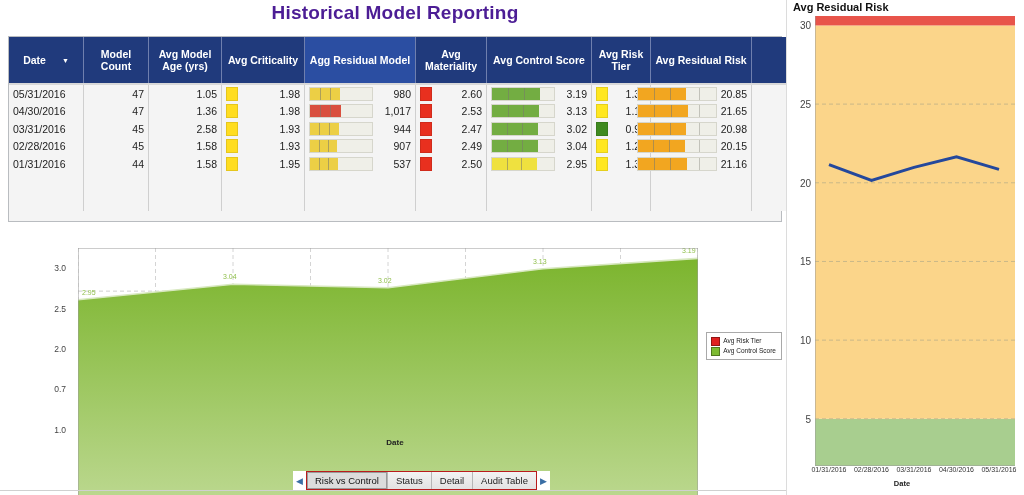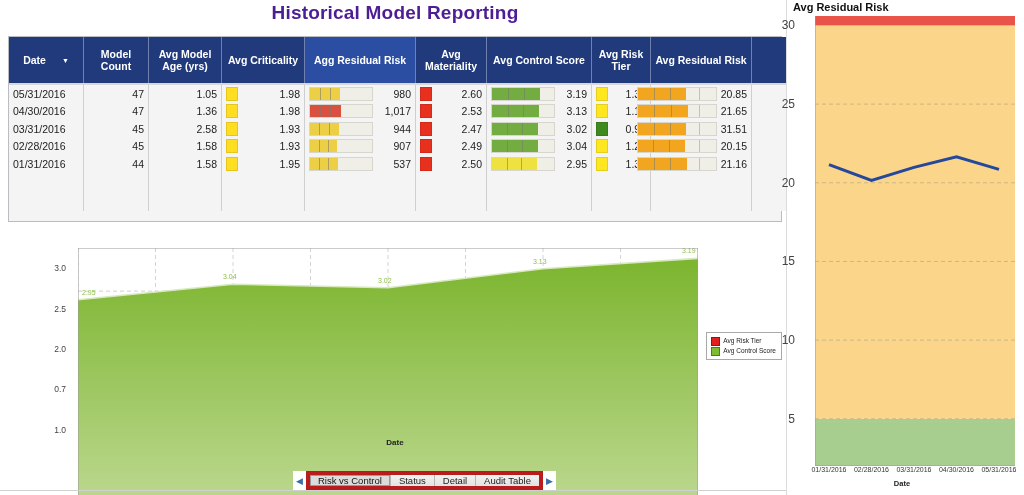--- a/index.html
+++ b/index.html
@@ -65,31 +65,31 @@
   .legendbox{position:absolute;right:2px;top:104px;background:#fff;border:1px solid #a9a9a9;
     padding:3px 5px 3px 4px;font-size:6.5px;color:#222;line-height:1.55;}
   .legendrow{display:flex;align-items:center;gap:3px;}
   .lgswatch{width:7px;height:7px;border:1px solid rgba(0,0,0,.35);}
 
   
   .rightchart{position:absolute;left:786px;top:0;width:238px;height:495px;background:#fff;
     border-left:1px solid #dcdcdc;}
   .rc-title{position:absolute;left:6px;top:1px;font-size:11px;font-weight:bold;color:#111;}
   .rc-ylabels{position:absolute;left:0;top:0;width:26px;height:495px;}
-  .rc-ylabels span{position:absolute;right:18px;font-size:12px;color:#444;transform:translateY(-50%);}
+  .rc-ylabels span{position:absolute;right:2px;font-size:10px;color:#444;transform:translateY(-50%);}
   .rc-xlabels{position:absolute;left:0;top:466px;width:238px;height:12px;}
   .rc-xlabels span{position:absolute;font-size:7px;color:#333;transform:translateX(-50%);white-space:nowrap;}
   .rc-xtitle{position:absolute;left:0;top:479px;width:230px;text-align:center;font-size:7.5px;font-weight:bold;color:#222;}
 
   
   .tabstrip{position:absolute;left:293px;top:471px;display:flex;align-items:stretch;
     height:19px;font-size:9.5px;}
   .navarrow{display:flex;align-items:center;justify-content:center;width:13px;color:#3a6ea5;font-size:9px;
     background:#fff;}
-  .tabs{display:flex;border:4px solid #b91c1c;background:#e8e8e8;}
+  .tabs{display:flex;border:1px solid #b91c1c;background:#e8e8e8;}
   .tab{display:flex;align-items:center;padding:0 8px;border-right:1px solid #b6b6b6;
     background:linear-gradient(#f3f3f3,#e2e2e2);color:#222;white-space:nowrap;}
   .tab:last-child{border-right:none;}
   .tab.active{background:#dcdcdc;box-shadow:inset 0 0 0 1px #9a9a9a;font-weight:normal;color:#111;}
   .botline{position:absolute;left:0;top:490px;width:786px;height:1px;background:#d0d0d0;}
 </style>
 </head>
 <body>
 
 <div class="page">
@@ -99,21 +99,21 @@
     <div class="page-title">Historical Model Reporting</div>
 
     <div class="table-wrap">
       <table class="grid">
         <thead>
             <tr id="thead-row">
               <th style="width: 68px;"><span>Date</span><span class="sort-caret">▼</span></th>
               <th style="width: 58px;"><span>Model Count</span></th>
               <th style="width: 66px;"><span>Avg Model Age (yrs)</span></th>
               <th style="width: 76px;"><span>Avg Criticality</span></th>
-              <th class="sorted" style="width: 104px;"><span>Agg Residual Risk</span></th>
+              <th class="sorted" style="width: 104px;"><span>Agg Residual Model</span></th>
               <th style="width: 64px;"><span>Avg Materiality</span></th>
               <th style="width: 98px;"><span>Avg Control Score</span></th>
               <th style="width: 52px;"><span>Avg Risk Tier</span></th>
               <th style="width: 94px;"><span>Avg Residual Risk</span></th>
               <th class="blankcol" style="width: 92px;"><span></span></th>
             </tr>
           </thead>
         <tbody id="tbody">
             <tr>
               <td class="txt">05/31/2016</td>
@@ -268,21 +268,21 @@
                 </div>
               </td>
               <td class="num">
                 <div class="cellflex">
                   <span class="bar-track bar-wide">
                     <span class="bar-fill" style="width: 62%; background: rgb(242, 166, 32);"></span>
                     <span class="bar-tick" style="left: 20.46%;"></span>
                     <span class="bar-tick" style="left: 40.92%;"></span>
                     <span class="bar-tick" style="left: 78%; background: rgba(150, 150, 140, 0.5);"></span>
                   </span>
-                  <span class="cellval">31.51</span>
+                  <span class="cellval">20.98</span>
                 </div>
               </td>
               <td class="blankcol"></td>
             </tr>
             <tr>
               <td class="txt">02/28/2016</td>
               <td class="num">45</td>
               <td class="num">1.58</td>
               <td class="num">
                 <div class="cellflex">

